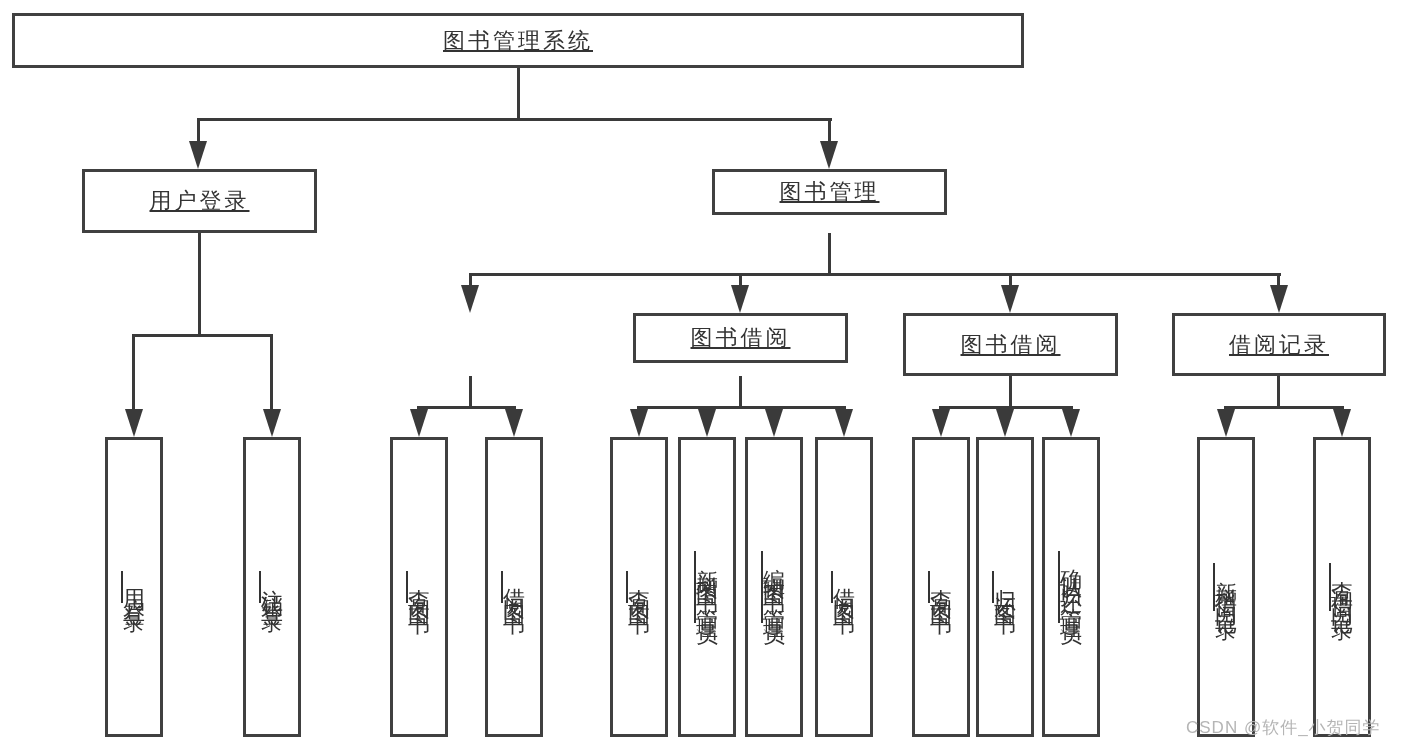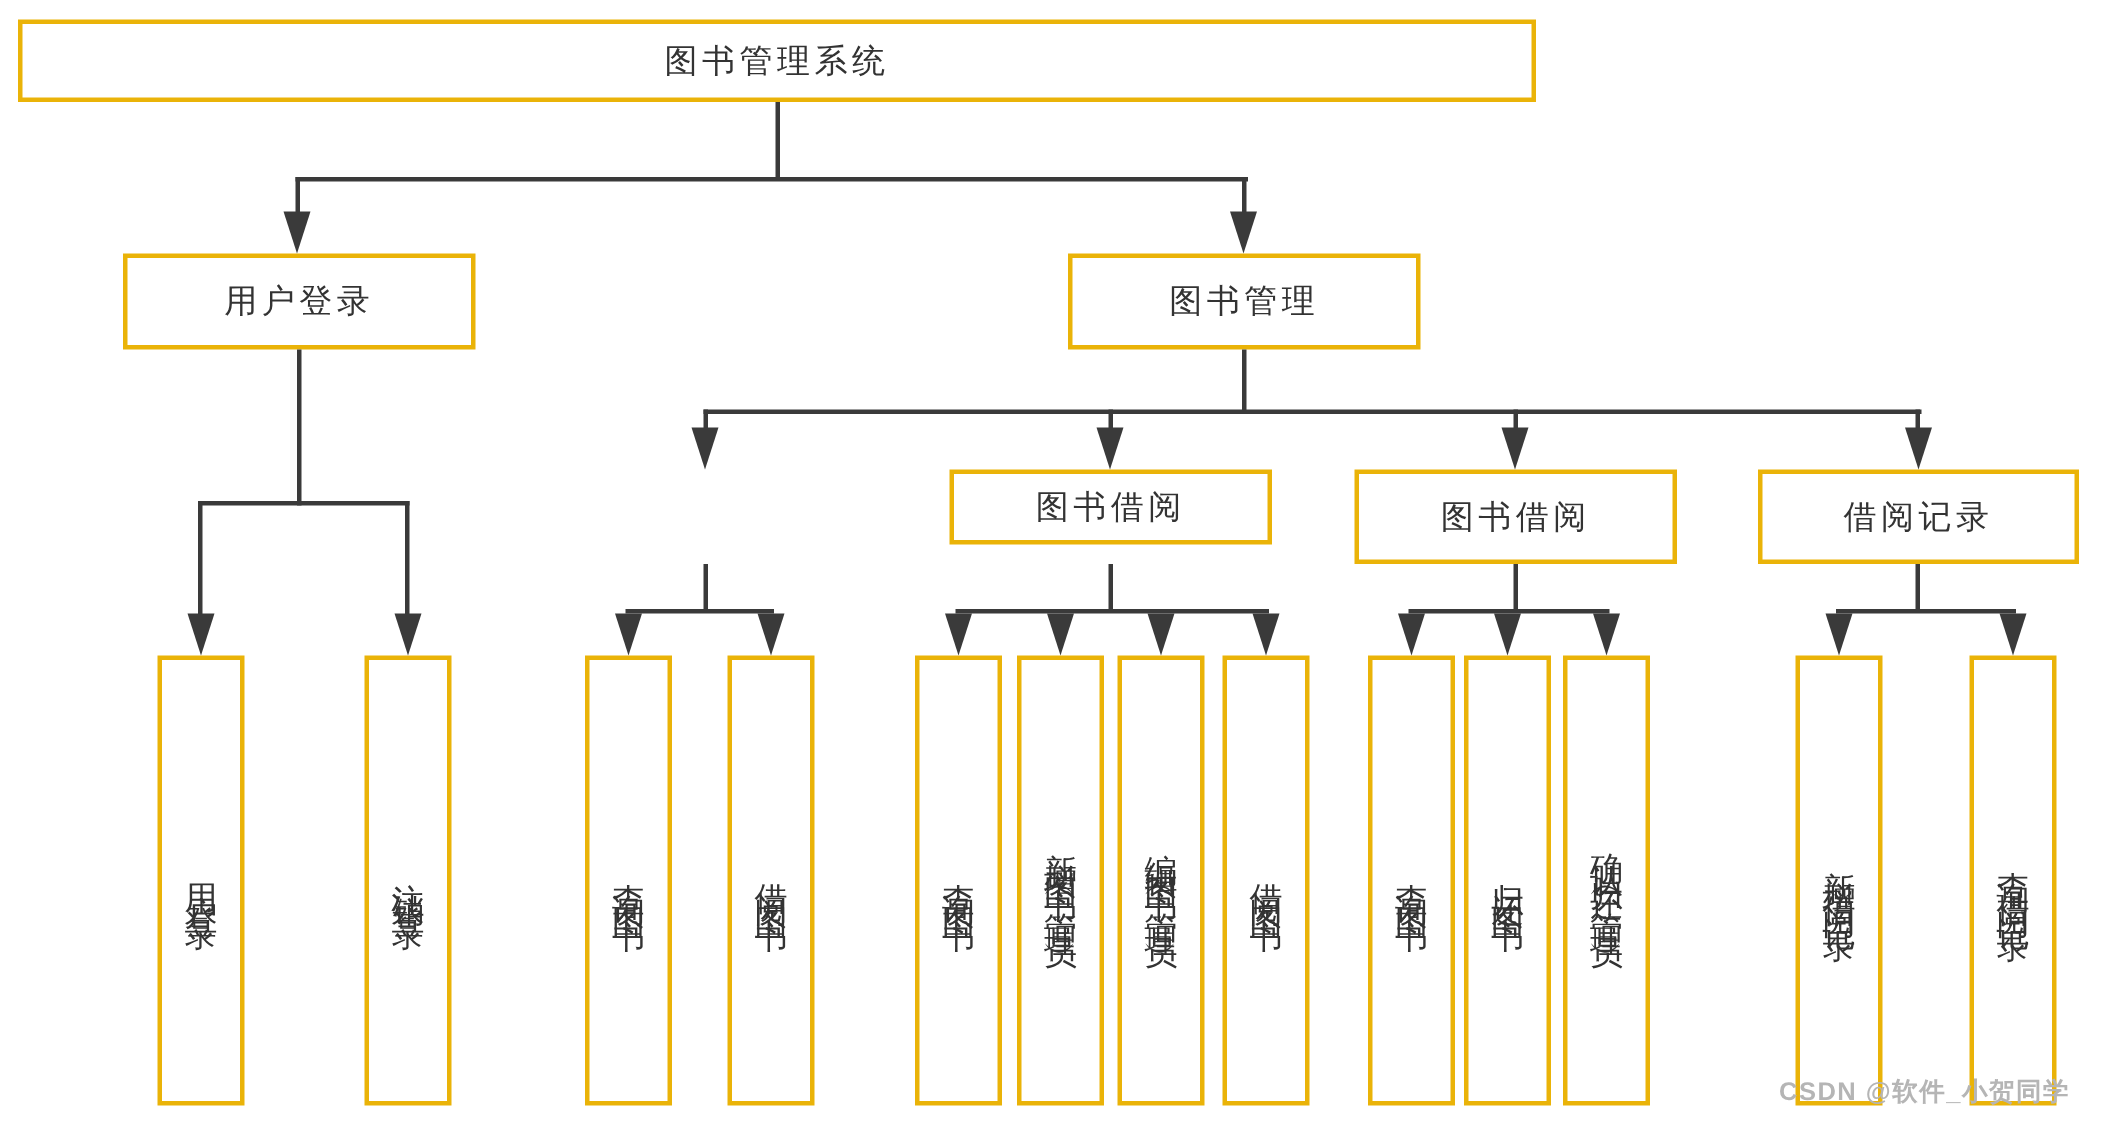--- a/index.html
+++ b/index.html
@@ -1,54 +1,54 @@
 <!DOCTYPE html>
 <html><head>
 <meta charset="utf-8">
 <style>
   html,body{margin:0;padding:0;background:#ffffff;}
   .canvas{
     position:relative;width:1405px;height:747px;background:#ffffff;overflow:hidden;
     font-family:"Liberation Sans",sans-serif;color:#333333;
   }
   .box{
-    position:absolute;box-sizing:border-box;border:3px solid #eab308;background:#ffffff;
-    display:flex;align-items:center;justify-content:center;
+    position:absolute;box-sizing:border-box;border:3px solid #404040;background:#ffffff;
+    display:flex;align-items:center;justify-content:center;text-decoration:underline;
   }
   .box .lbl{
     font-size:22px;letter-spacing:3px;color:#333333;white-space:nowrap;
   }
   .box.v .lbl{
     writing-mode:vertical-rl;text-orientation:mixed;
     font-size:22px;letter-spacing:8px;line-height:1;white-space:normal;
   }
   .seg{position:absolute;background:#3a3a3a;}
   .arr{
     position:absolute;width:0;height:0;
     border-left:9px solid transparent;border-right:9px solid transparent;
     border-top:28px solid #3a3a3a;
   }
   .watermark{
     position:absolute;left:1186px;top:716px;font-size:17px;color:#b5b5b5;
-    letter-spacing:1px;white-space:nowrap;z-index:5;font-weight:bold;
+    letter-spacing:1px;white-space:nowrap;z-index:5;
   }
 </style>
 </head>
 <body>
 
 <div class="canvas">
 
   <div class="box h" style="left:12px;top:13px;width:1012px;height:55px">
     <span class="lbl">图书管理系统</span>
   </div>
 
   <div class="box h" style="left:82px;top:169px;width:235px;height:64px">
     <span class="lbl">用户登录</span>
   </div>
-  <div class="box h" style="left:712px;top:169px;width:235px;height:64px">
+  <div class="box h" style="left:712px;top:169px;width:235px;height:46px">
     <span class="lbl">图书管理</span>
   </div>
 
   <div class="box h" style="left:633px;top:313px;width:215px;height:50px">
     <span class="lbl">图书借阅</span>
   </div>
   <div class="box h" style="left:903px;top:313px;width:215px;height:63px">
     <span class="lbl">图书借阅</span>
   </div>
   <div class="box h" style="left:1172px;top:313px;width:214px;height:63px">

